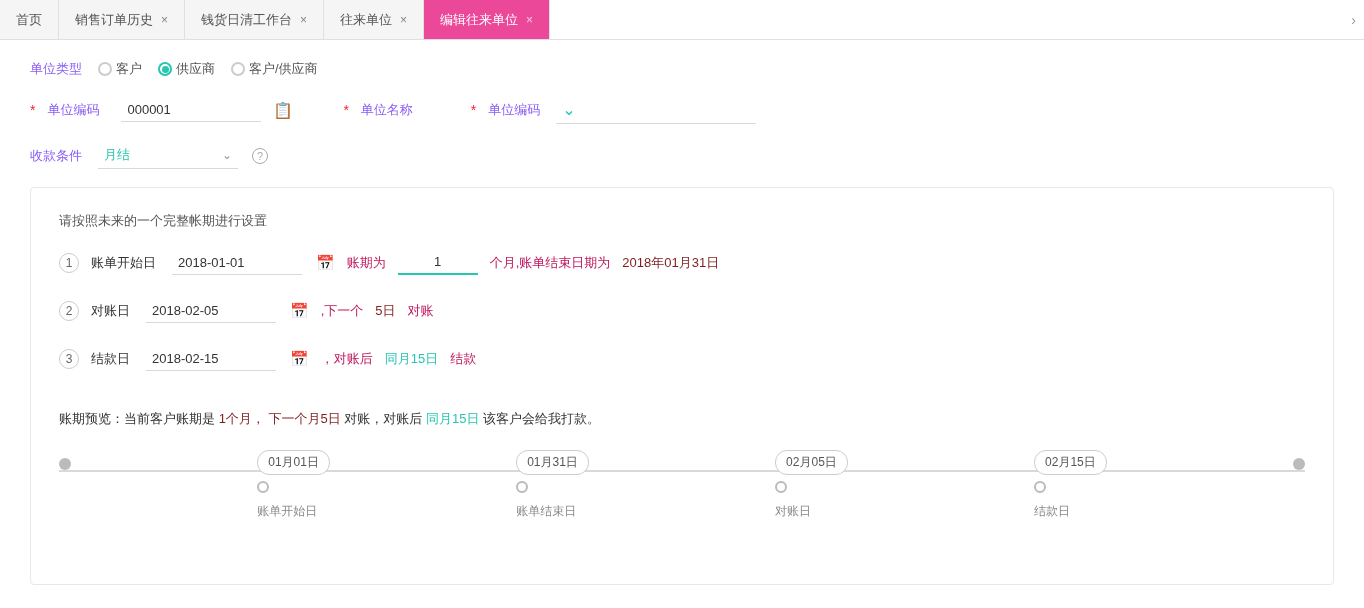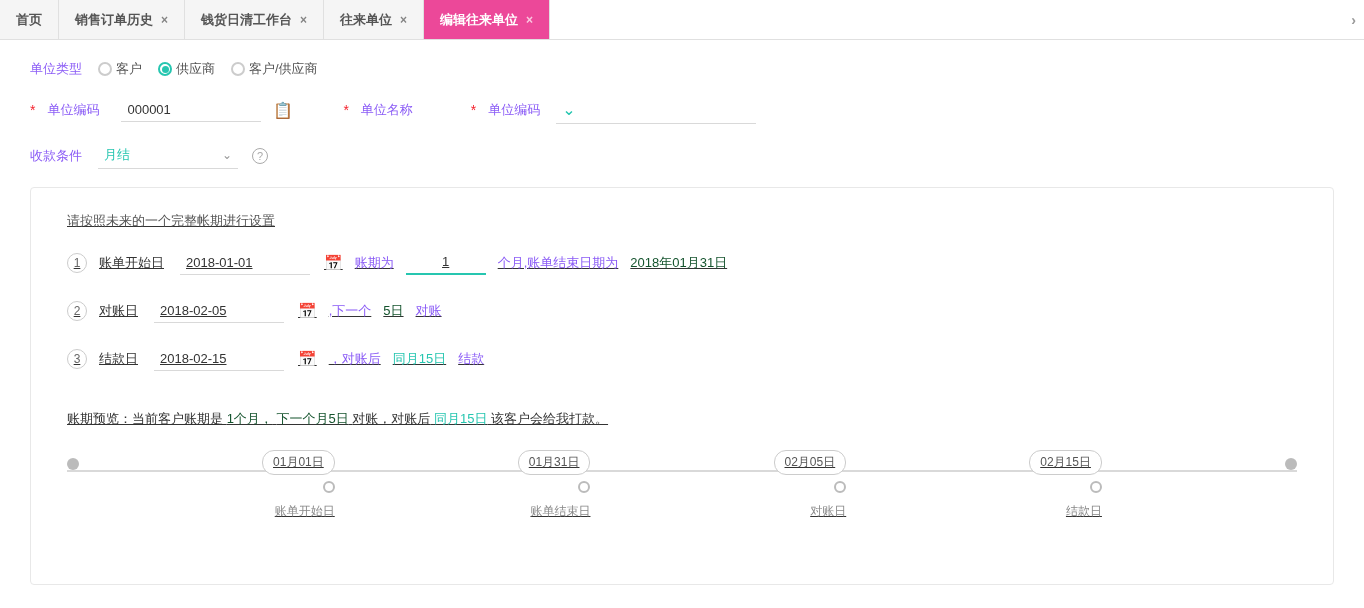--- a/index.html
+++ b/index.html
@@ -6,21 +6,20 @@
     body { font-family: 'Microsoft YaHei', Arial, sans-serif; font-size: 14px; color: #333; background: #f5f5f5; }
 
     
     .tab-bar {
       display: flex;
       align-items: stretch;
       background: #fff;
       border-bottom: 1px solid #e0e0e0;
       height: 40px;
       padding-left: 0;
-      font-weight: bold;
     }
     .tab-item {
       display: flex;
       align-items: center;
       padding: 0 16px;
       cursor: pointer;
       font-size: 13px;
       color: #555;
       border-right: 1px solid #e0e0e0;
       white-space: nowrap;
@@ -153,23 +152,22 @@
       color: #aaa;
       font-size: 11px;
       cursor: pointer;
       margin-left: 6px;
     }
 
     
     .card-box {
       border: 1px solid #e8e8e8;
       border-radius: 4px;
-      padding: 24px 36px;
+      padding: 24px 28px;
       margin-bottom: 20px;
-      text-decoration: underline;
     }
     .card-title {
       font-size: 13px;
       color: #555;
       margin-bottom: 20px;
     }
 
     
     .setting-row {
       display: flex;
@@ -213,22 +211,22 @@
       border: none;
       border-bottom: 2px solid #26c6b0;
       outline: none;
       padding: 4px 6px;
       font-size: 13px;
       color: #333;
       background: transparent;
       width: 80px;
       text-align: center;
     }
-    .hint-text { font-size: 13px; color: #8b5cf6; }
-    .hint-orange { color: #14532d; font-weight: 500; }
+    .hint-text { font-size: 13px; color: #be185d; }
+    .hint-orange { color: #7f1d1d; font-weight: 500; }
     .hint-green { color: #26c6b0; font-weight: 500; }
 
     
     .preview-bar {
       font-size: 13px;
       color: #333;
       padding: 12px 0 20px 0;
       line-height: 1.8;
     }
     .timeline-line {
@@ -243,21 +241,21 @@
       display: flex;
       align-items: flex-start;
       width: 100%;
       justify-content: space-between;
       position: relative;
       z-index: 1;
     }
     .timeline-node {
       display: flex;
       flex-direction: column;
-      align-items: flex-end;
+      align-items: flex-start;
       position: relative;
     }
     .timeline-dot {
       width: 12px; height: 12px;
       background: #fff;
       border: 2px solid #bbb;
       border-radius: 50%;
       margin-bottom: 6px;
     }
     .timeline-date-pill {

